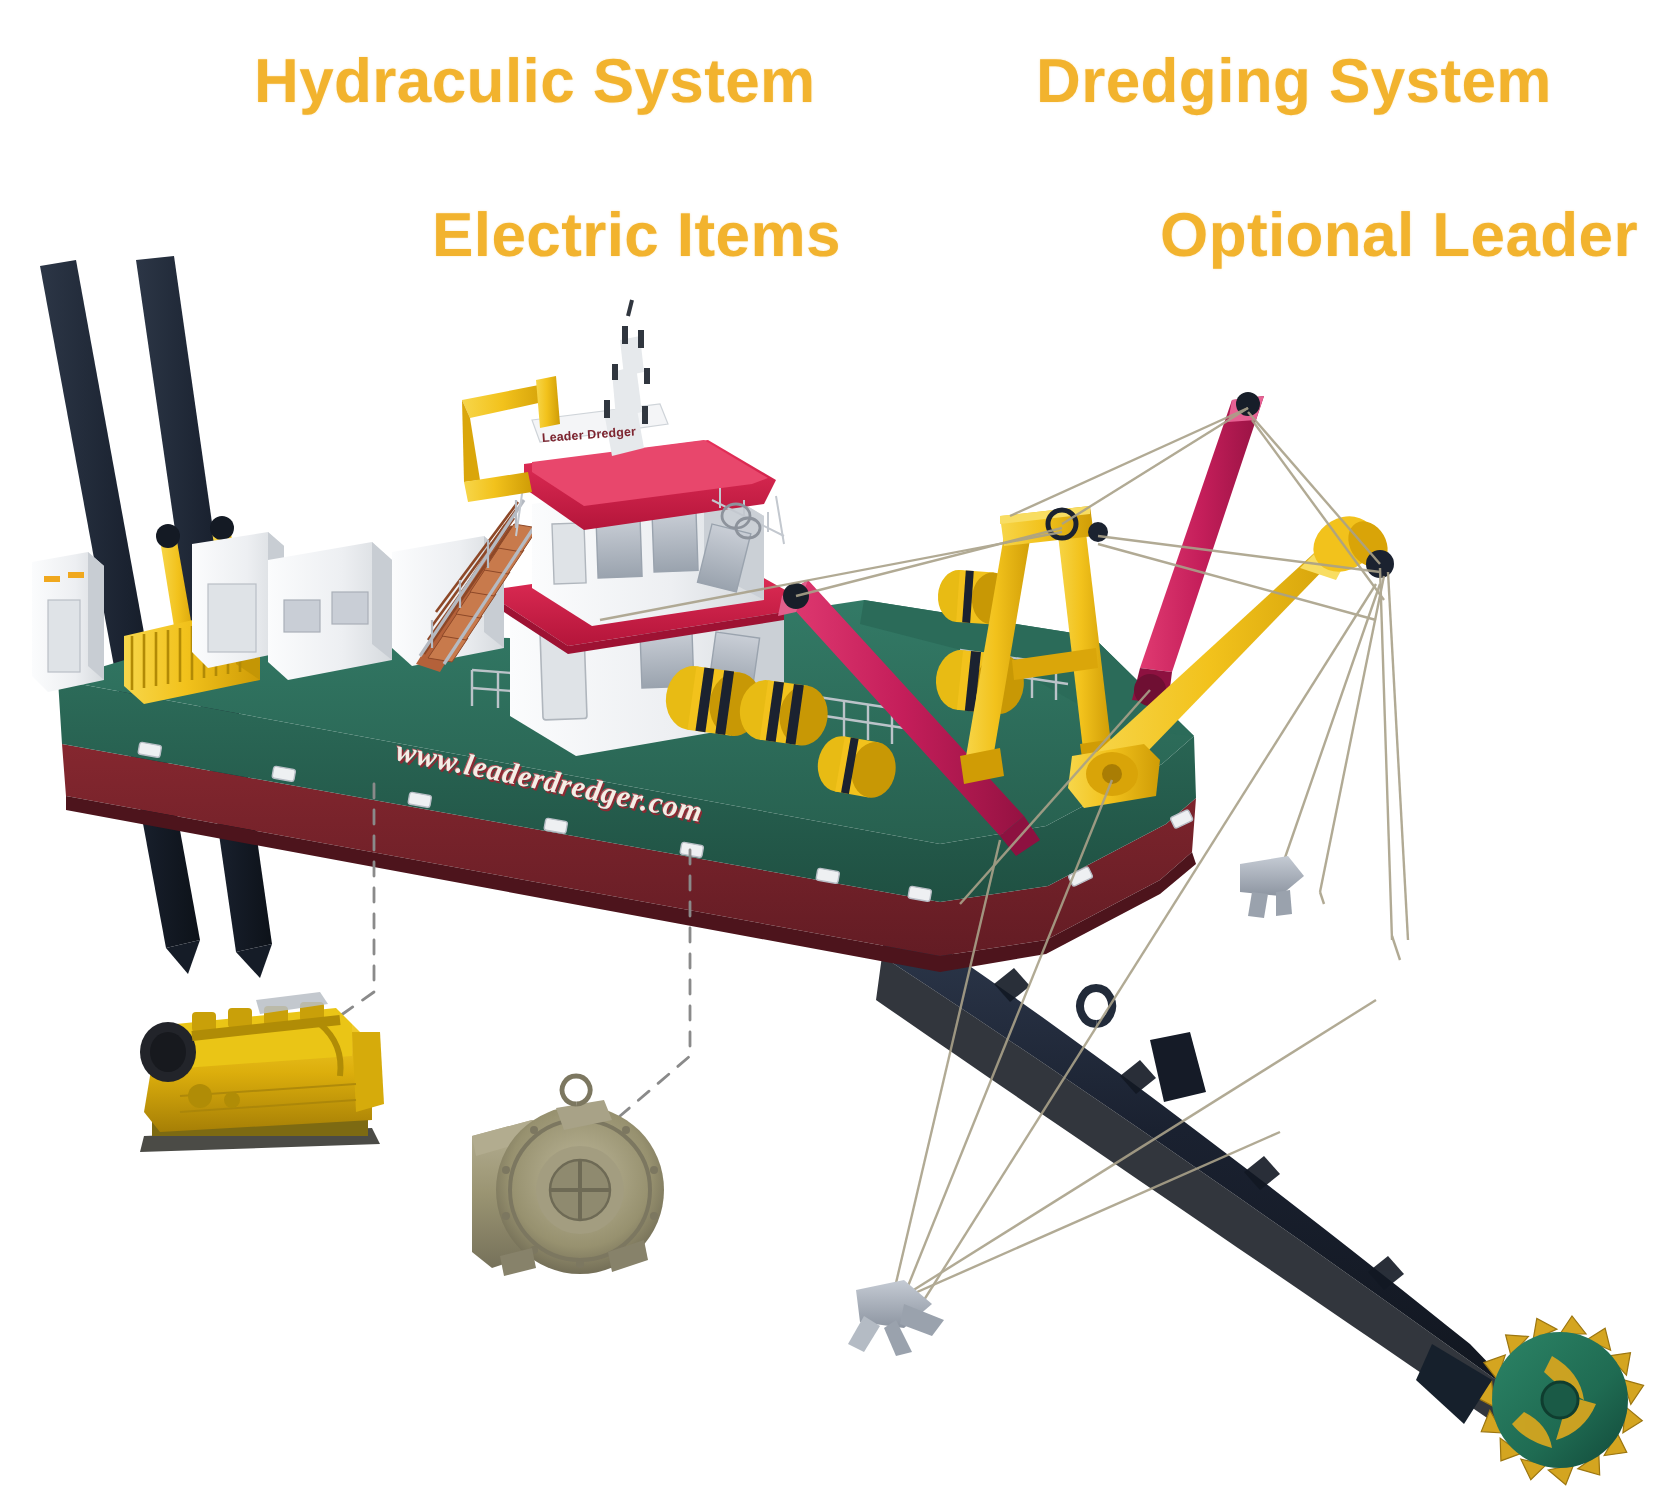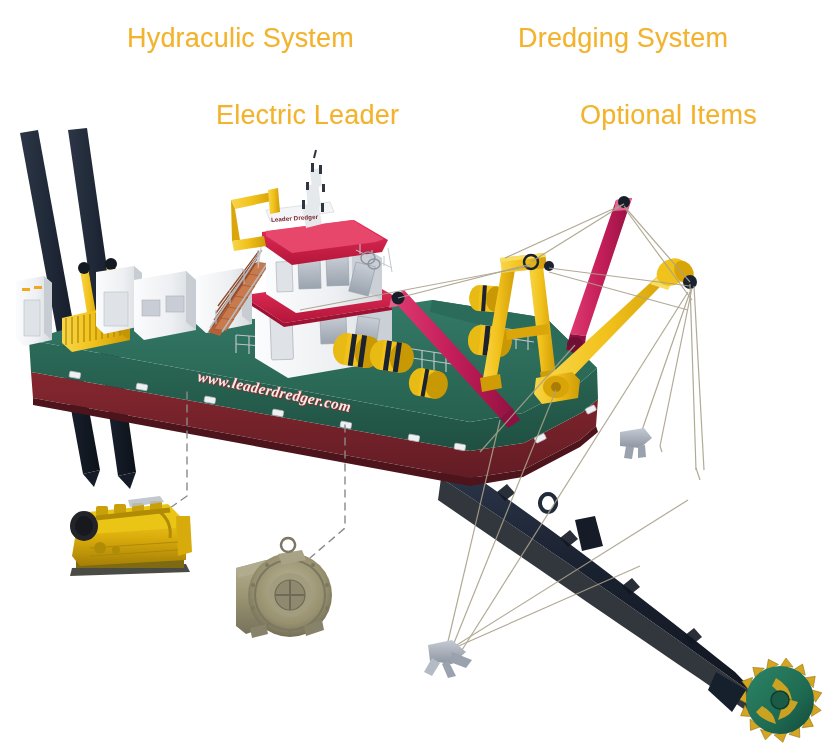--- a/index.html
+++ b/index.html
@@ -12,22 +12,22 @@
     position:relative;
     width:831px;
     height:748px;
     background:#ffffff;
     overflow:hidden;
   }
   .label{
     position:absolute;
     color:#f2b32e;
     font-family:"Liberation Sans","DejaVu Sans",sans-serif;
-    font-size:27px;
-    font-weight:400;
+    font-size:31px;
+    font-weight:700;
     letter-spacing:0.2px;
     white-space:nowrap;
     line-height:1;
     text-shadow:0 0 1px rgba(242,179,46,0.35);
   }
   #lbl-hydraulic{left:127px;  top:25px;}
   #lbl-dredging {left:518px;  top:25px;}
   #lbl-electric {left:216px;  top:102px;}
   #lbl-optional {left:580px;  top:102px;}
 
@@ -635,17 +635,17 @@
   </svg>
 
   <span class="art-text" id="hull-url">www.leaderdredger.com</span>
 
   <span class="art-text" id="cabin-name">Leader Dredger</span>
 
   <div class="label" id="lbl-hydraulic">Hydraculic System</div>
 
   <div class="label" id="lbl-dredging">Dredging System</div>
 
-  <div class="label" id="lbl-electric">Electric Leader</div>
-
-  <div class="label" id="lbl-optional">Optional Items</div>
+  <div class="label" id="lbl-electric">Electric Items</div>
+
+  <div class="label" id="lbl-optional">Optional Leader</div>
 
 </div>
 
 </body></html>

